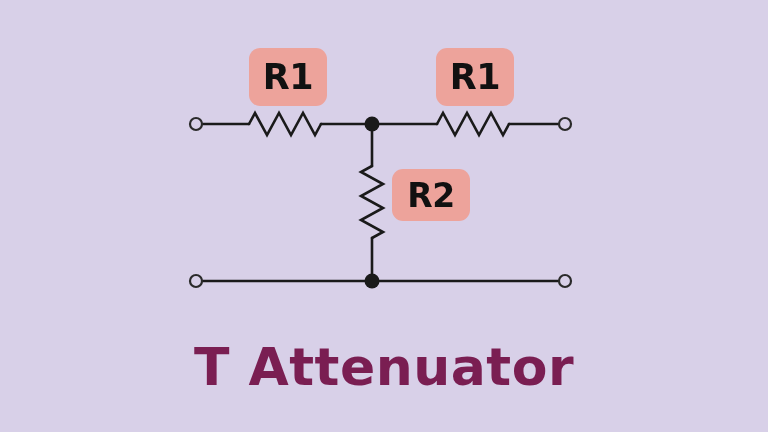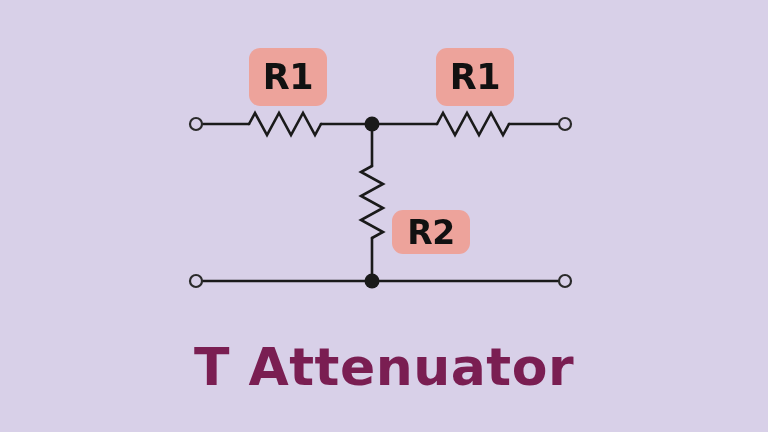--- a/index.html
+++ b/index.html
@@ -49,23 +49,22 @@
     left: 436px;
     top: 48px;
     width: 78px;
     height: 58px;
     font-size: 35px;
   }
   #chip-r2 {
     left: 392px;
     top: 169px;
     width: 78px;
-    height: 44px;
+    height: 52px;
     font-size: 33px;
-    margin-top: 41px;
   }
   #diagram-title {
     position: absolute;
     left: 0;
     top: 337px;
     width: 768px;
     text-align: center;
     color: #7a1e52;
     font-size: 52px;
     font-weight: bold;

